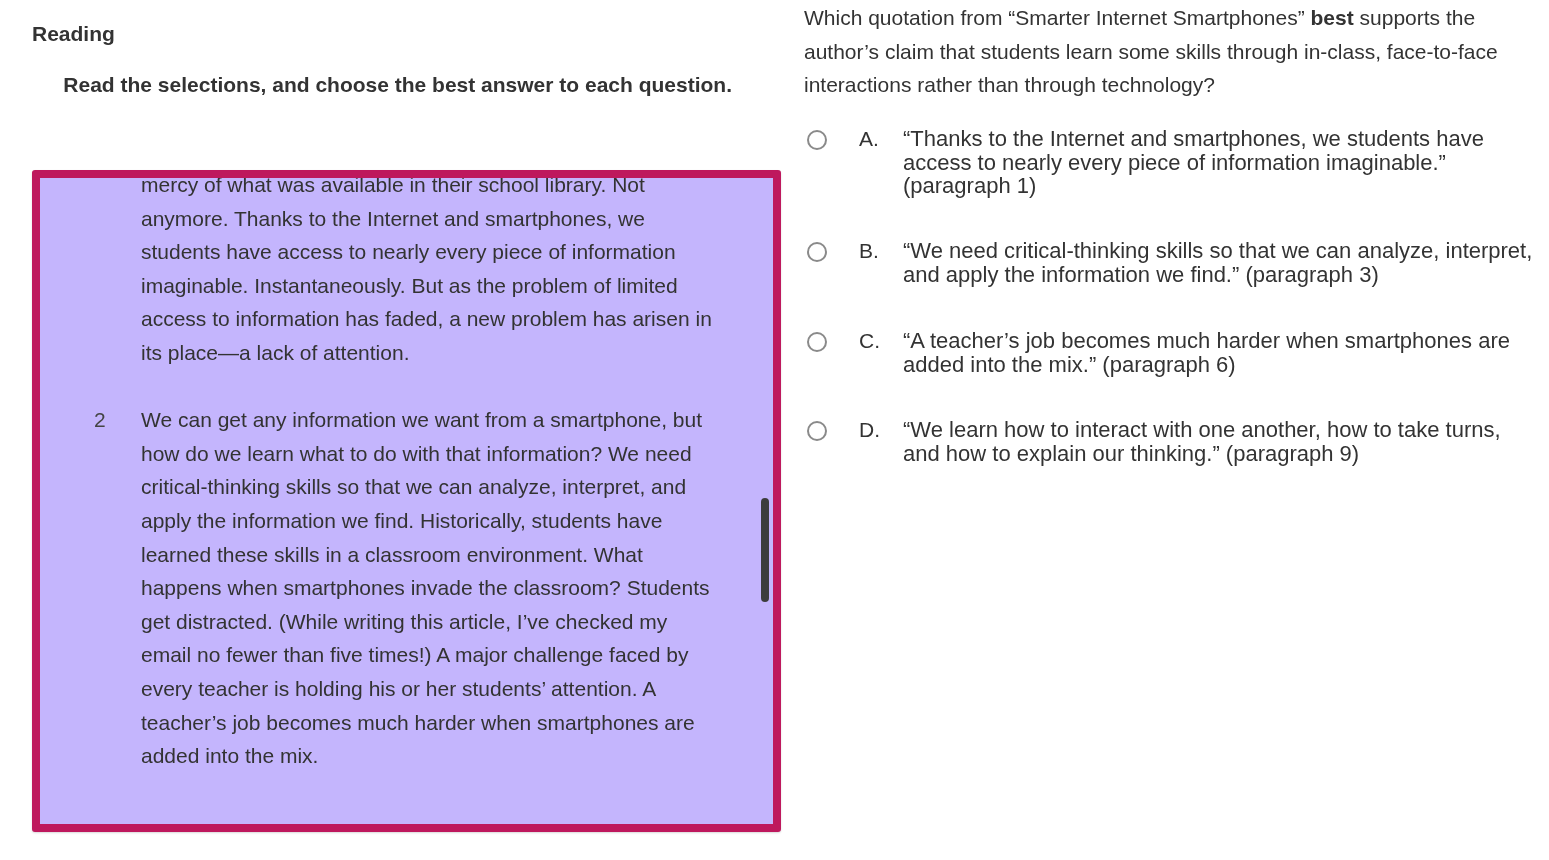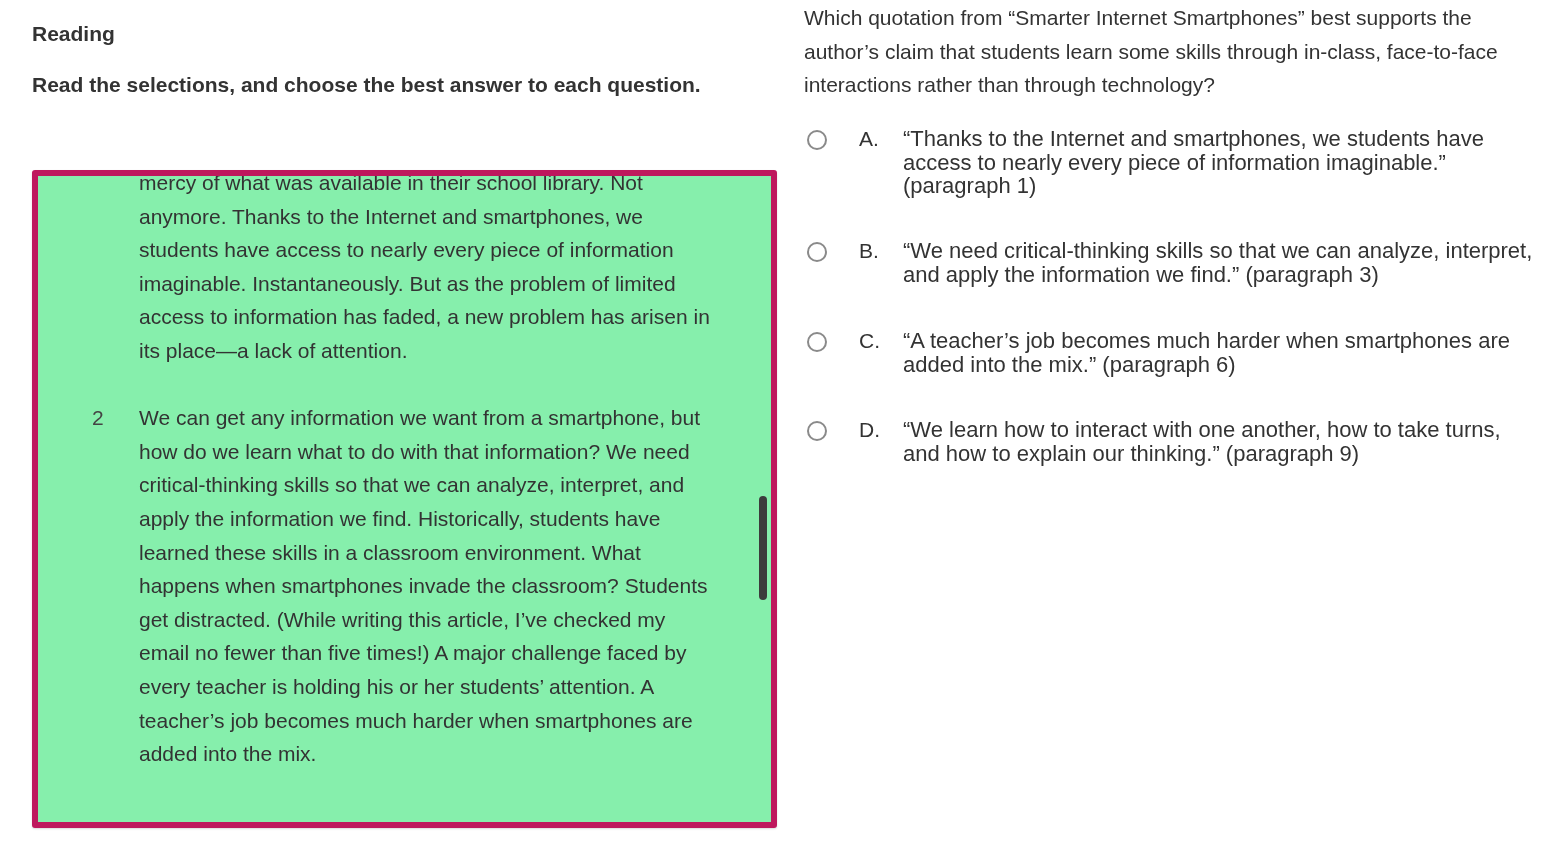--- a/index.html
+++ b/index.html
@@ -29,32 +29,33 @@
     }
     .directions {
       position: absolute;
       top: 68px;
       left: 0;
       width: 700px;
       font-size: 21px;
       font-weight: bold;
       line-height: 34px;
       color: #333;
+      text-align: right;
     }
     .passage-box {
       position: absolute;
       left: 32px;
       top: 170px;
       width: 733px;
       height: 646px;
-      border: 6px solid #be185d;
+      border: 8px solid #be185d;
       border-radius: 3px;
       box-shadow: 0 1px 2px rgba(0,0,0,0.15);
       overflow: hidden;
-      background: #86efac;
+      background: #c4b5fd;
     }
     .passage-scroll {
       position: absolute;
       left: 0;
       top: -10px;
       right: 0;
     }
     .para {
       position: relative;
       padding-left: 101px;
@@ -88,21 +89,21 @@
     }
     .question {
       position: absolute;
       top: 1px;
       left: 0;
       width: 735px;
       font-size: 21px;
       line-height: 33.6px;
       color: #333;
     }
-    .question b { font-weight: normal; }
+    .question b { font-weight: bold; }
     .option {
       position: absolute;
       left: 0;
       width: 740px;
       cursor: pointer;
     }
     .radio {
       position: absolute;
       left: 3px;
       top: 3px;

